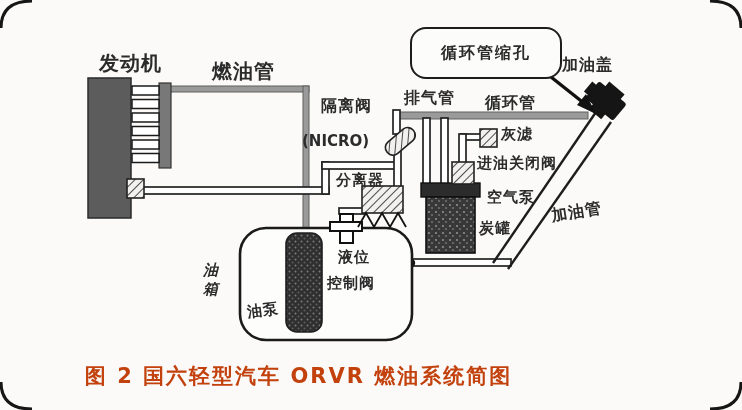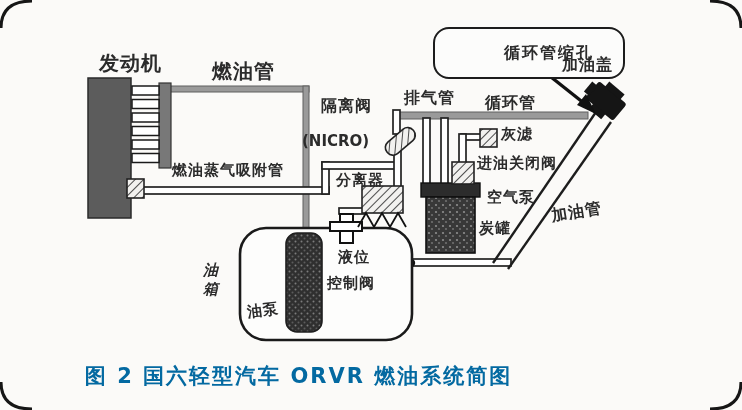--- a/index.html
+++ b/index.html
@@ -11,28 +11,28 @@
   }
   .lbl{
     position:absolute;white-space:nowrap;
     font-size:15px;font-weight:600;color:#2b2b2b;
     letter-spacing:1px;line-height:1.1;
   }
   .lbl.big{font-size:20px;}
   .lbl.mid{font-size:16px;}
   .vert{white-space:normal;width:18px;word-break:break-all;line-height:1.25;font-style:italic;}
   #callout-bubble{
-    position:absolute;left:433px;top:27px;width:148px;height:48px;
+    position:absolute;left:410px;top:27px;width:148px;height:48px;
     border:2.5px solid #1c1c1c;border-radius:16px;background:#fcfcfb;
     display:flex;align-items:center;justify-content:center;
-    font-size:16px;font-weight:600;letter-spacing:2px;color:#2b2b2b;padding-left:40px;
+    font-size:16px;font-weight:600;letter-spacing:2px;color:#2b2b2b;
   }
   #caption{
     position:absolute;left:0;top:362px;width:597px;text-align:center;
-    font-size:21px;font-weight:600;letter-spacing:2px;color:#0369a1;
+    font-size:21px;font-weight:600;letter-spacing:2px;color:#c2410c;
   }
   svg{position:absolute;left:0;top:0;}
 </style>
 </head>
 <body>
 
 <div id="stage">
 
   <svg width="742" height="410" viewBox="0 0 742 410">
     <defs>
@@ -143,21 +143,20 @@
   <div class="lbl mid" style="left:321px;top:97px">隔离阀</div>
   <div class="lbl" style="left:302px;top:133px;letter-spacing:0">(NICRO)</div>
 
   <div class="lbl mid" style="left:404px;top:89px">排气管</div>
   <div class="lbl mid" style="left:485px;top:94px">循环管</div>
 
   <div class="lbl" style="left:501px;top:126px">灰滤</div>
   <div class="lbl" style="left:477px;top:155px">进油关闭阀</div>
   <div class="lbl" style="left:487px;top:189px">空气泵</div>
 
-  <div class="lbl" style="left:172px;top:162px">燃油蒸气吸附管</div>
 
   <div class="lbl" style="left:336px;top:172px">分离器</div>
   <div class="lbl" style="left:479px;top:220px">炭罐</div>
 
   <div class="lbl mid" style="left:551px;top:203px;transform:rotate(-9deg)">加油管</div>
 
   <div class="lbl vert" style="left:203px;top:261px">油箱</div>
   <div class="lbl" style="left:247px;top:302px;transform:rotate(-7deg)">油泵</div>
 
   <div class="lbl" style="left:338px;top:249px">液位</div>

